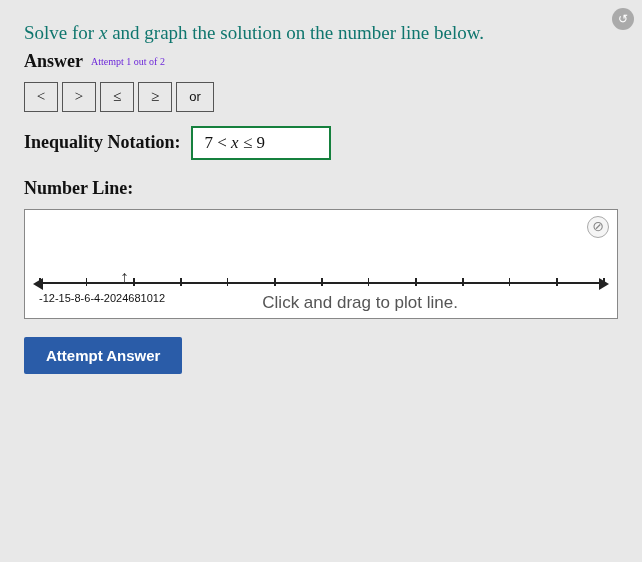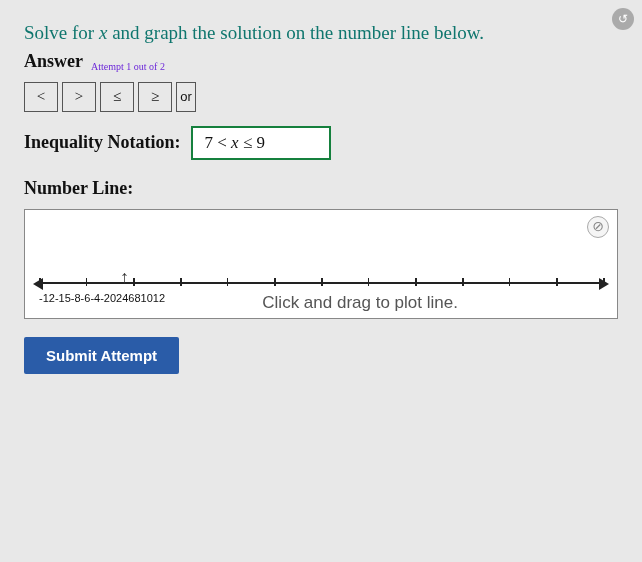--- a/index.html
+++ b/index.html
@@ -30,21 +30,21 @@
       color: #111;
       margin-bottom: 22px;
       font-style: italic;
     }
     .math-equation .and-word {
       font-style: normal;
       font-family: 'Times New Roman', serif;
     }
     .answer-header {
       display: flex;
-      align-items: flex-end;
+      align-items: center;
       gap: 8px;
       margin-bottom: 10px;
     }
     .answer-label {
       font-weight: bold;
       font-size: 18px;
       color: #111;
     }
     .attempt-text {
       font-size: 10px;
@@ -62,21 +62,21 @@
       background: #e8e8e8;
       font-size: 15px;
       cursor: pointer;
       display: flex;
       align-items: center;
       justify-content: center;
       font-family: 'Times New Roman', serif;
       color: #111;
     }
     .sym-btn.or-btn {
-      width: 20px;
+      width: 38px;
       font-size: 13px;
       font-family: Arial, sans-serif;
     }
     .inequality-row {
       display: flex;
       align-items: center;
       gap: 10px;
       margin-bottom: 18px;
     }
     .inequality-label {
@@ -309,15 +309,15 @@
         <span>12</span>
       </div>
 
       <div class="nl-cursor" style="position:absolute; bottom:30px; left:95px; font-size:18px; color:#333;">↑</div>
 
       <div class="click-drag-text">Click and drag to plot line.</div>
     </div>
   </div>
 
   
-  <button class="submit-btn">Submit Attempt</button>
+  <button class="submit-btn">Attempt Answer</button>
 
 </div>
 
 </body></html>

